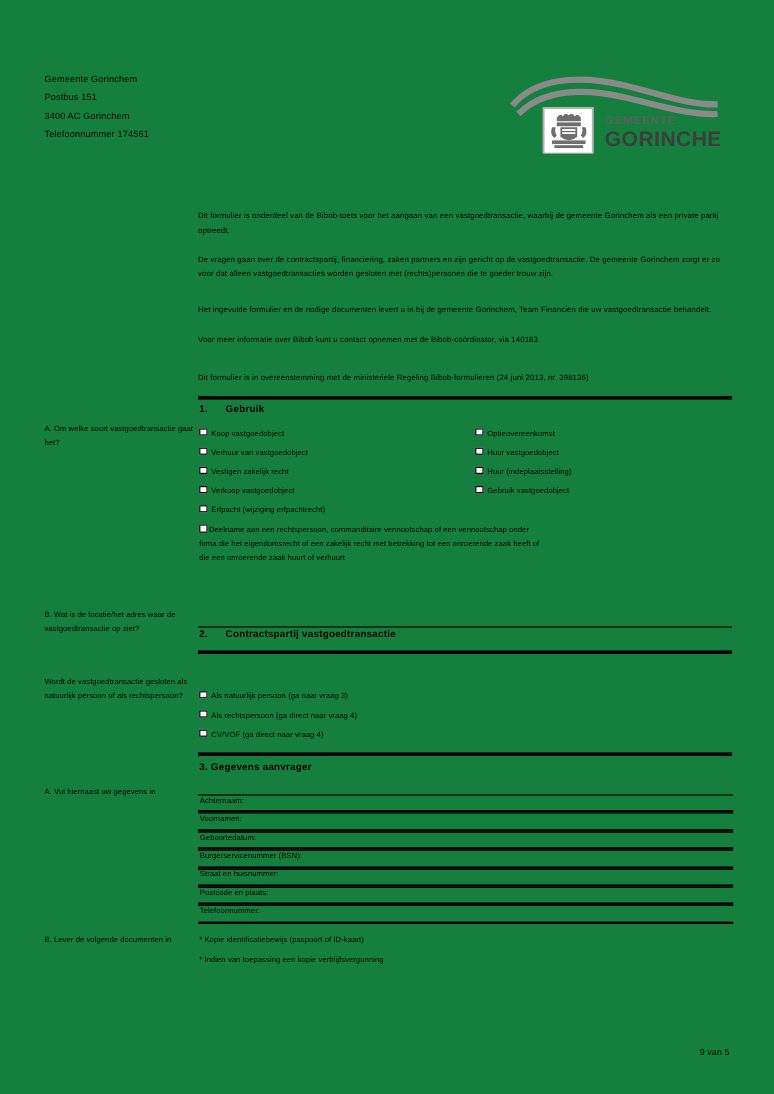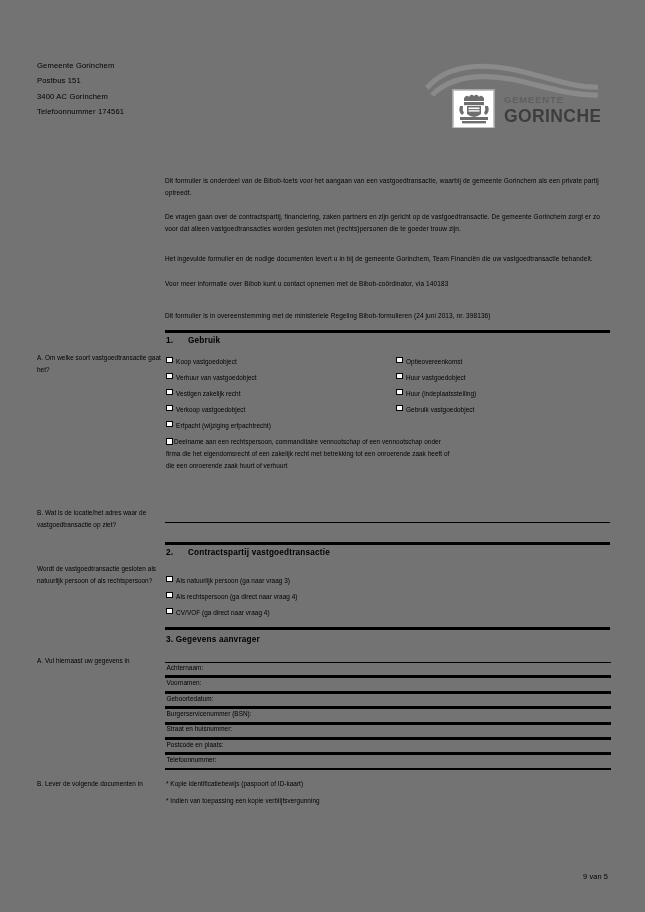--- a/index.html
+++ b/index.html
@@ -8,21 +8,21 @@
     background: #ffffff;
   }
   body {
     font-family: "Liberation Sans", sans-serif;
     color: #000000;
   }
   #page {
     position: relative;
     width: 645px;
     height: 912px;
-    background: #737373;
+    background: #15803d;
     overflow: hidden;
   }
 
   
   .addr-block {
     position: absolute;
     left: 37px;
     top: 58px;
     font-size: 7.6px;
     line-height: 15.4px;
@@ -259,21 +259,21 @@
   </div>
 
   <div class="cb-multi" style="top:436px;">
     <span class="cbox"></span><span>Deelname aan een rechtspersoon, commanditaire vennootschap of een vennootschap onder firma die het eigendomsrecht of een zakelijk recht met betrekking tot een onroerende zaak heeft of die een onroerende zaak huurt of verhuurt</span>
   </div>
 
   <div class="qlabel" style="top:507px;">B. Wat is de locatie/het adres waar de vastgoedtransactie op ziet?</div>
   <div class="thin-rule" style="top:522px;"></div>
 
   <div class="sec-rule" style="top:542px;"></div>
-  <div class="sec-title" style="top:548px;">
+  <div class="sec-title" style="top:524px;">
     <span class="num">2.</span><span>Contractspartij vastgoedtransactie</span>
   </div>
 
   <div class="qlabel" style="top:563px;">Wordt de vastgoedtransactie gesloten als natuurlijk persoon of als rechtspersoon?</div>
 
   <div class="cbrow" style="left:166px; top:575px;">
     <span class="cbox"></span>
     <span class="lbl">Als natuurlijk persoon (ga naar vraag 3)</span>
   </div>
   <div class="cbrow" style="left:166px; top:591px;">

